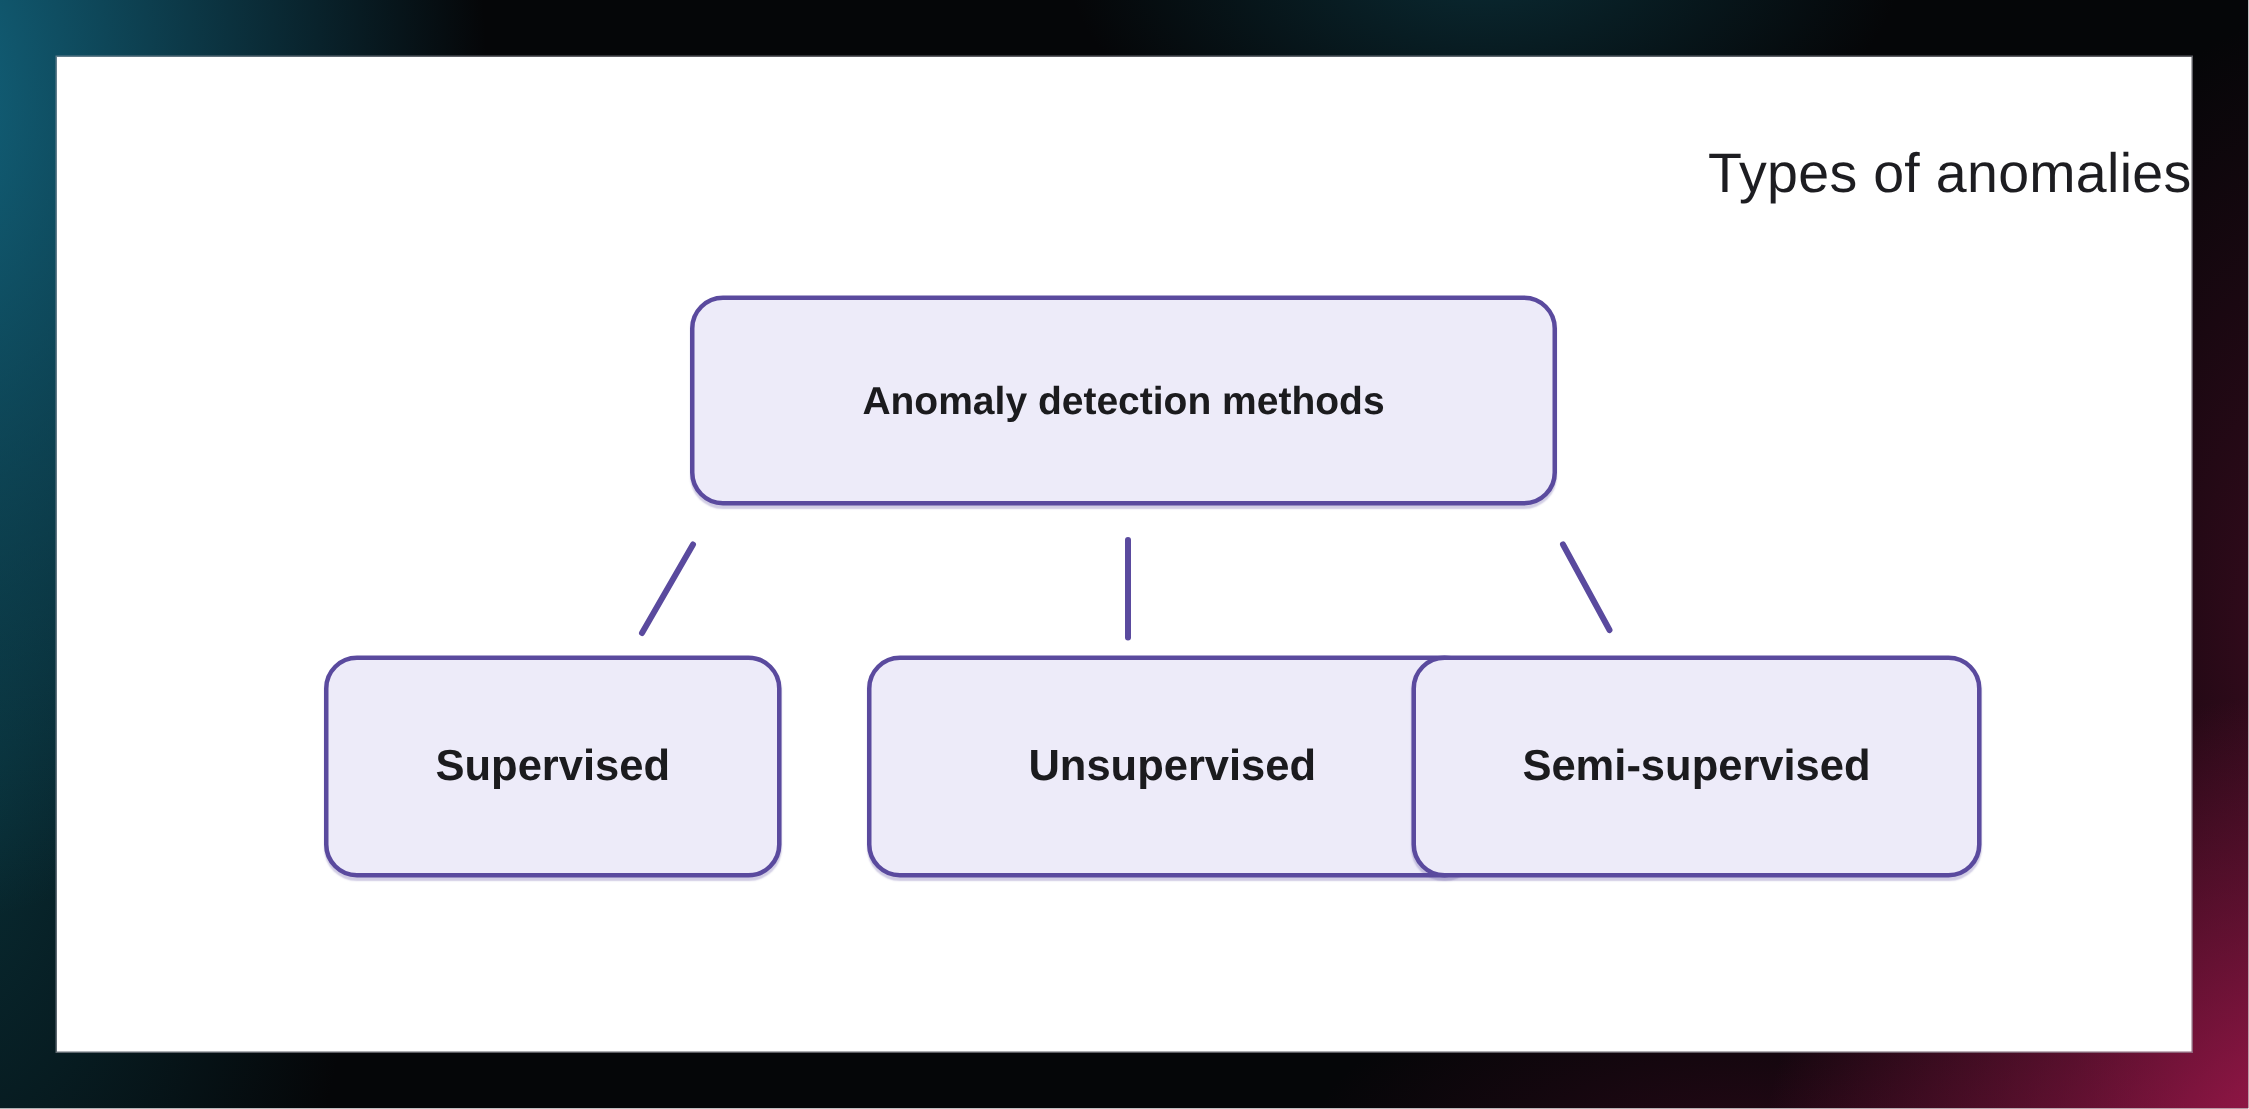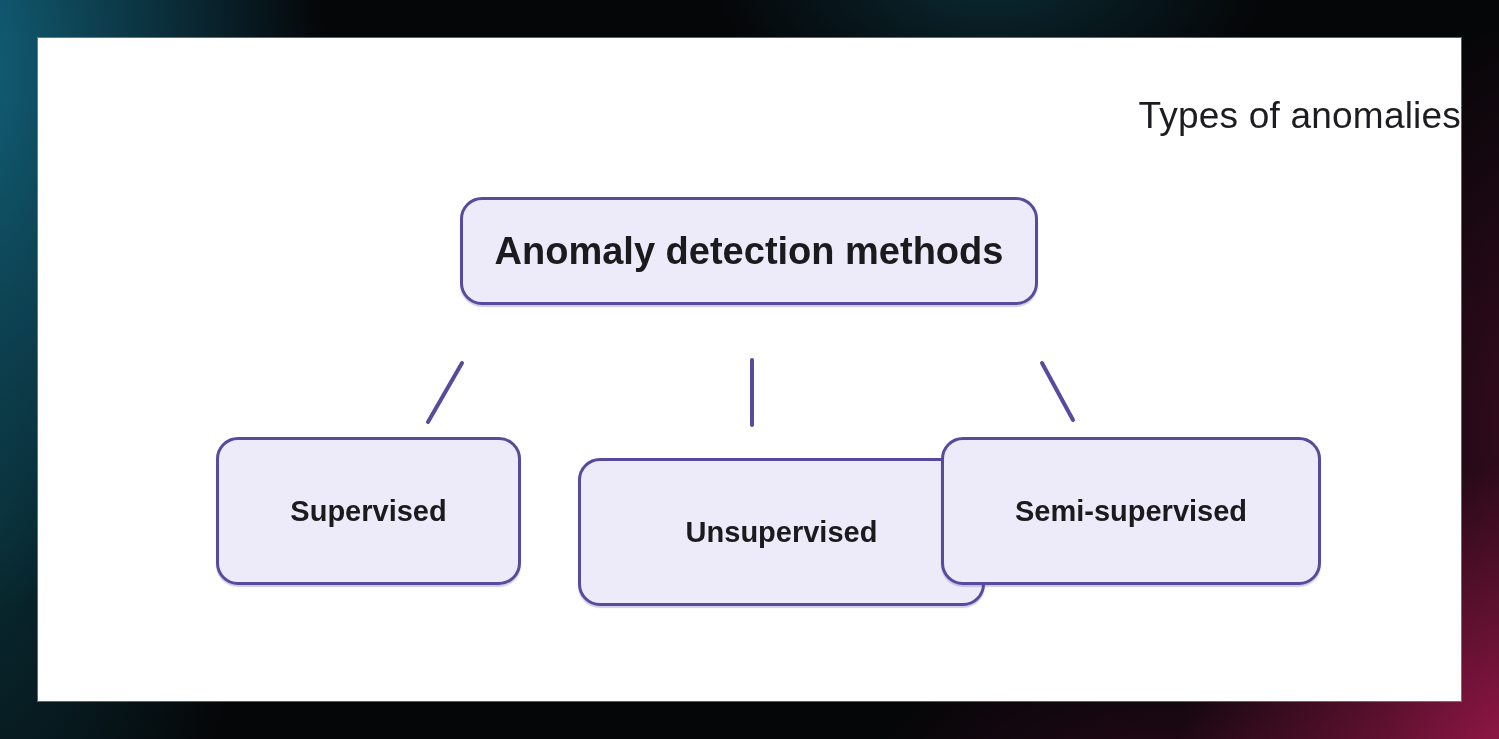--- a/index.html
+++ b/index.html
@@ -71,33 +71,33 @@
     box-shadow: 0 2px 1px rgba(90,74,158,0.28);
     color: #1b1b1e;
     font-weight: 700;
     text-align: center;
   }
 
   .node-root {
     left: 422px;
     top: 159px;
     width: 578px;
-    height: 108px;
-    font-size: 38px;
+    height: 140px;
+    font-size: 26px;
   }
 
   .node-child {
     top: 399px;
     height: 148px;
     font-size: 29px;
     align-items: center;
   }
 
   .child-1 { left: 178px; width: 305px; }
-  .child-2 { left: 540px; width: 407px; margin-top: 21px; }
+  .child-2 { left: 540px; width: 407px; }
   .child-3 { left: 903px; width: 380px; }
 </style>
 </head>
 <body>
 
 <div class="frame">
   <div class="card">
 
     <h1 class="slide-title">Types of anomalies</h1>
 

